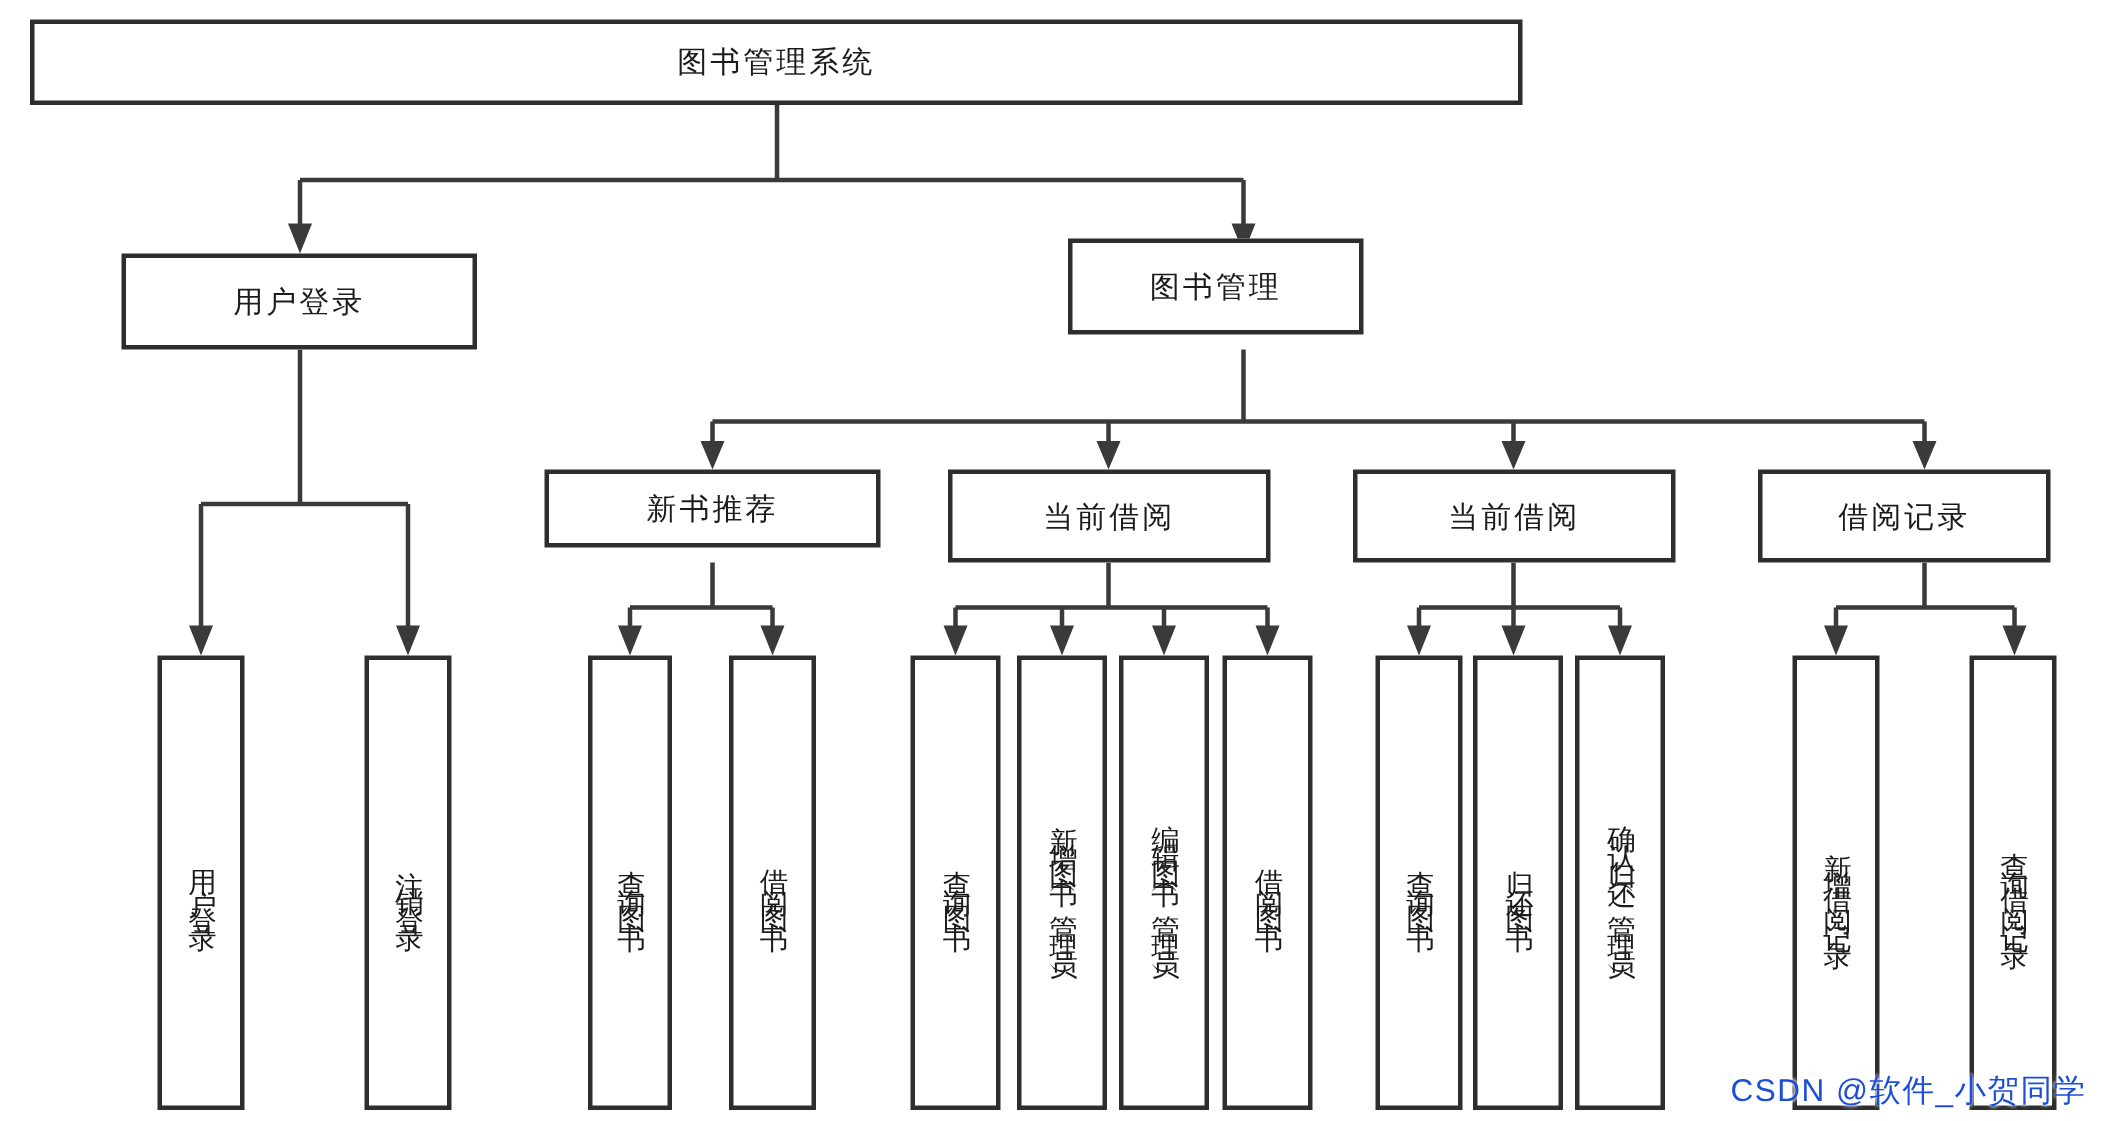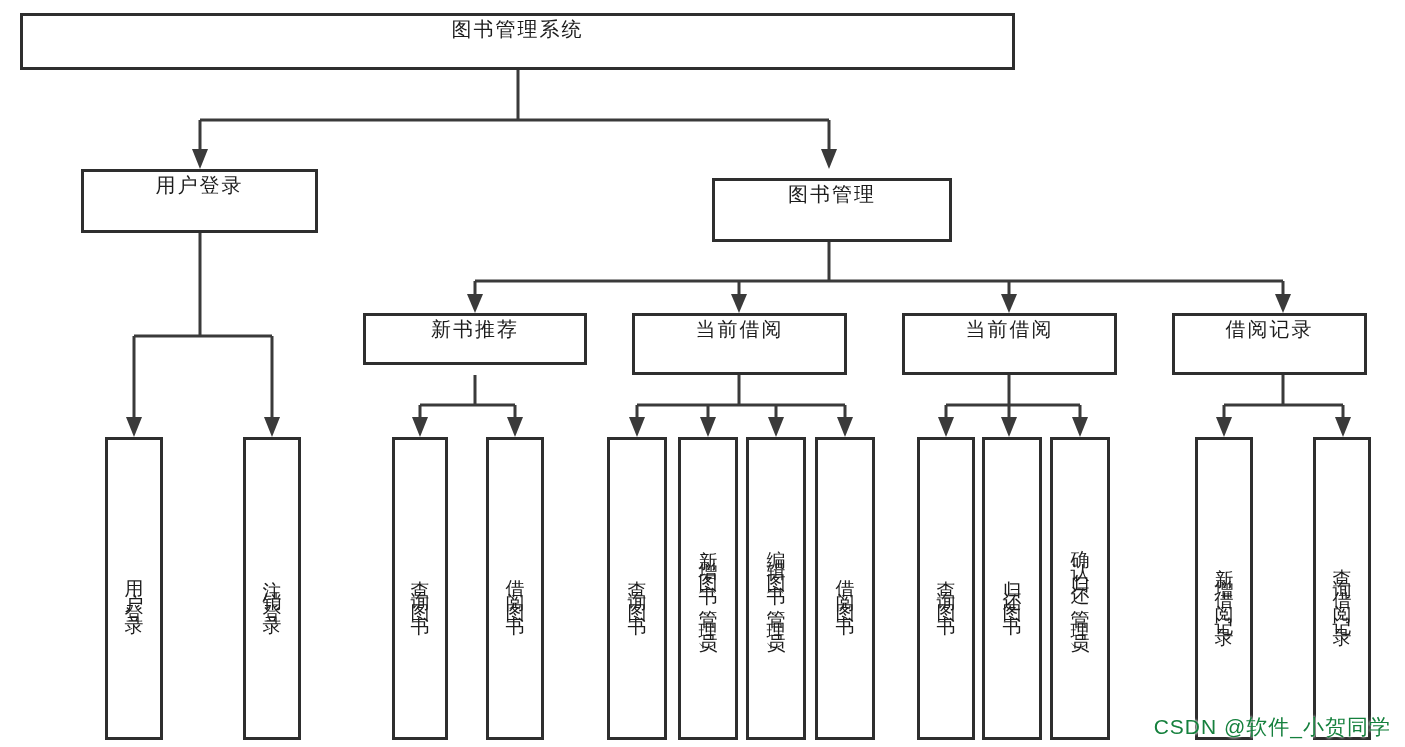--- a/index.html
+++ b/index.html
@@ -10,39 +10,39 @@
     background:#ffffff;
     overflow:hidden;
     font-family:"Liberation Sans", sans-serif;
   }
   #connectors{position:absolute;left:0;top:0;pointer-events:none;}
   .hbox{
     position:absolute;
     box-sizing:border-box;
     border:3px solid #2e2e2e;
     background:#ffffff;
-    display:flex;justify-content:center;
+    display:flex;align-items:center;justify-content:center;
     font-size:20px;letter-spacing:2px;color:#1c1c1c;
     z-index:2;
   }
   .vbox{
     position:absolute;
     box-sizing:border-box;
     border:3px solid #2e2e2e;
     background:#ffffff;
     display:flex;align-items:center;justify-content:center;
     writing-mode:vertical-rl;
     text-orientation:mixed;
     font-size:19px;letter-spacing:12px;color:#1c1c1c;
     z-index:2;
   }
   .watermark{
     position:absolute;
     right:14px;bottom:6px;
-    font-size:21px;color:#15803d;
+    font-size:21px;color:#1d4ed8;
     letter-spacing:1px;
     text-shadow:0 0 3px #ffffff,0 0 3px #ffffff;
     z-index:5;
     white-space:nowrap;
   }
 </style>
 </head>
 <body>
 
 <div id="canvas">
@@ -90,21 +90,21 @@
     </g>
   </svg>
 
   <div class="hbox" style="left:20px;top:13px;width:995px;height:57px">
     <span>图书管理系统</span>
   </div>
 
   <div class="hbox" style="left:81px;top:169px;width:237px;height:64px">
     <span>用户登录</span>
   </div>
-  <div class="hbox" style="left:712px;top:178px;width:240px;height:64px">
+  <div class="hbox" style="left:712px;top:159px;width:197px;height:64px">
     <span>图书管理</span>
   </div>
 
   <div class="hbox" style="left:363px;top:313px;width:224px;height:52px">
     <span>新书推荐</span>
   </div>
   <div class="hbox" style="left:632px;top:313px;width:215px;height:62px">
     <span>当前借阅</span>
   </div>
   <div class="hbox" style="left:902px;top:313px;width:215px;height:62px">

